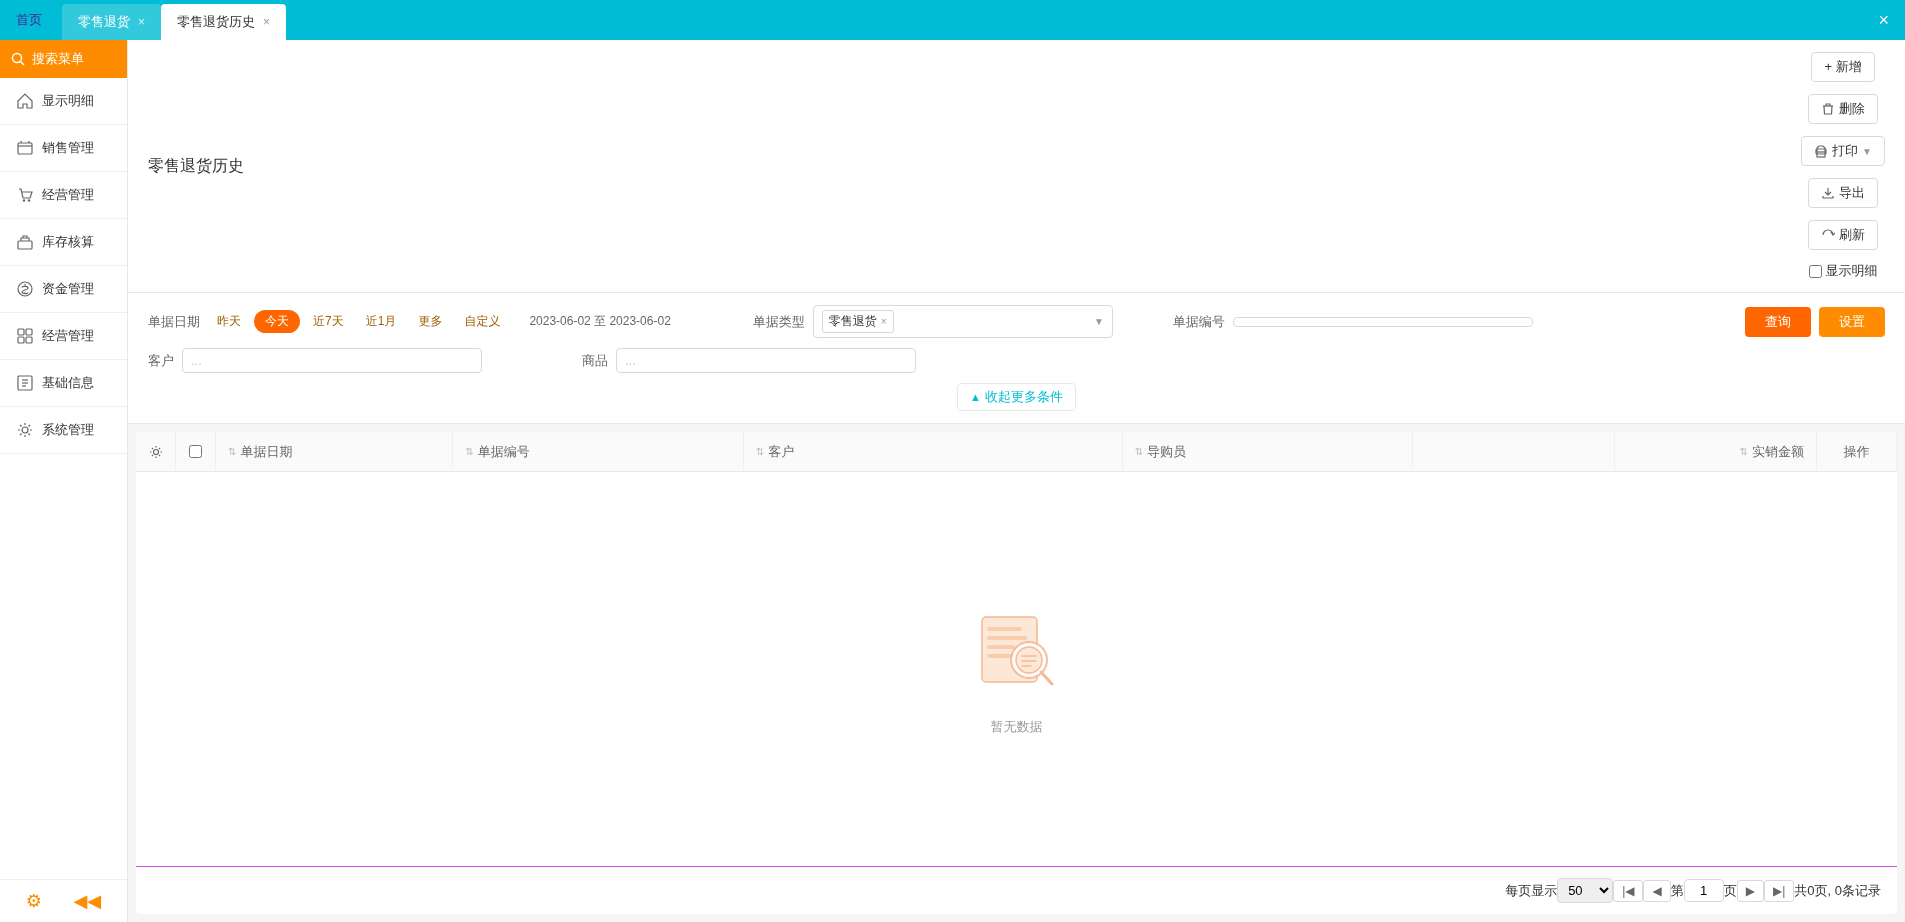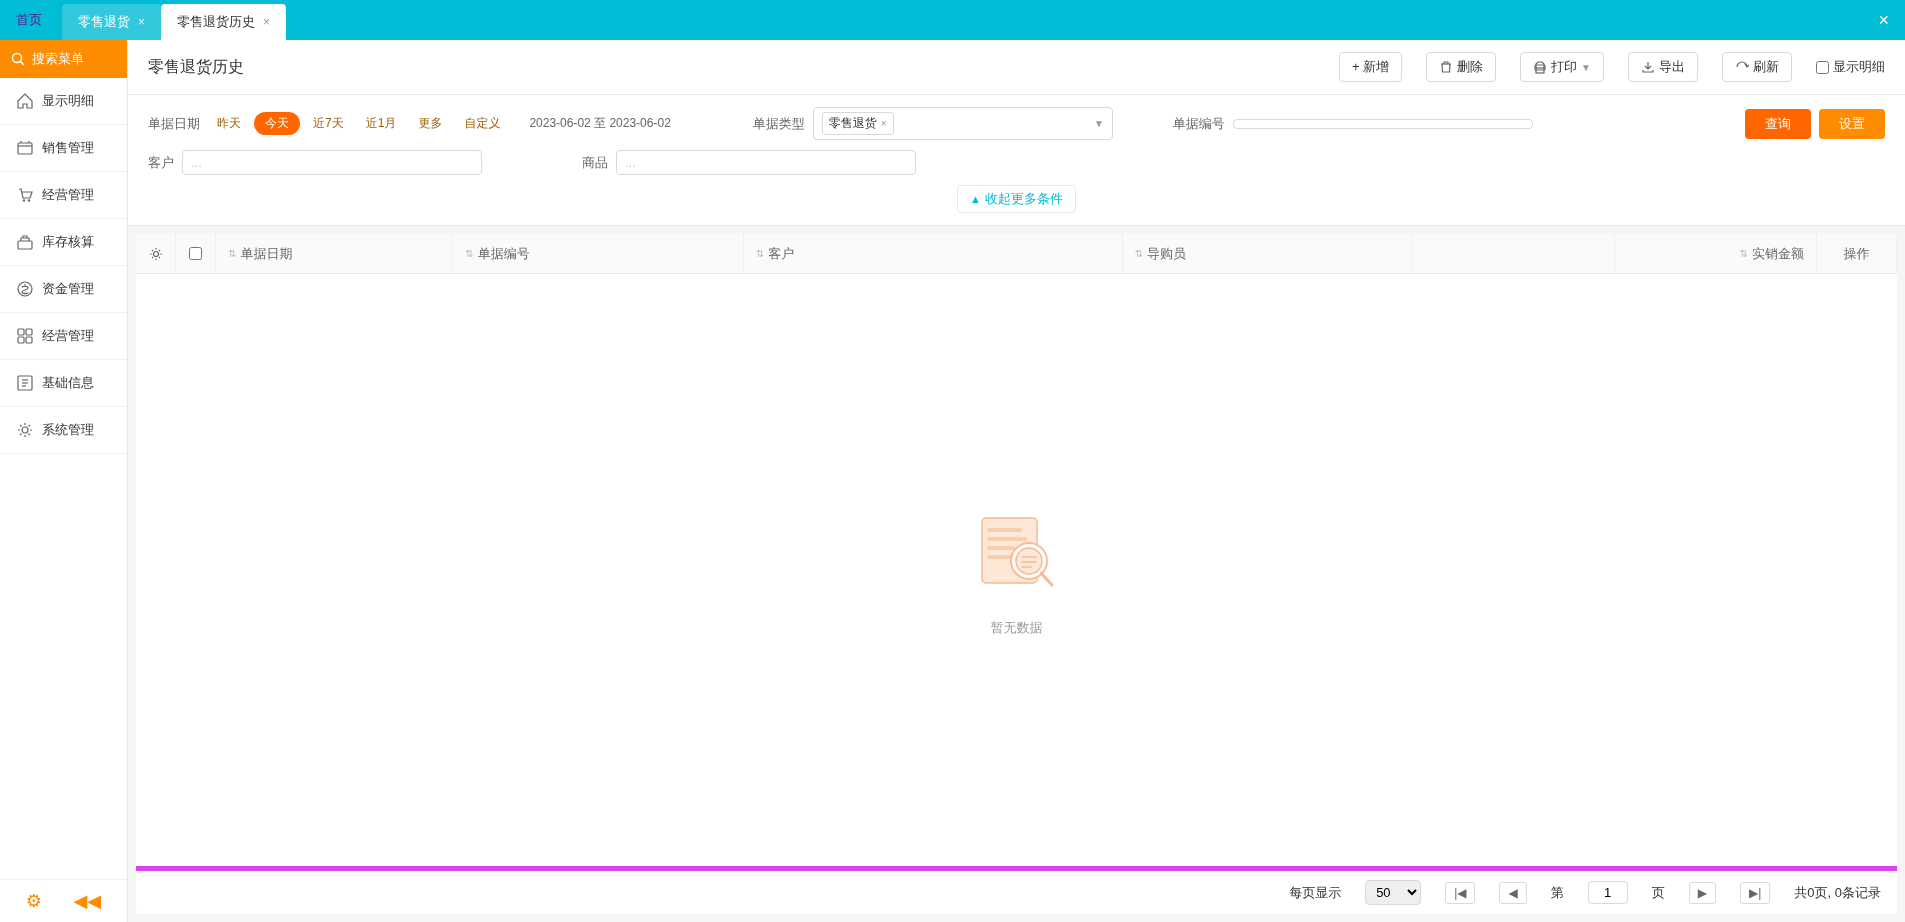--- a/index.html
+++ b/index.html
@@ -25,21 +25,21 @@
     .nav-item { padding: 14px 16px; display: flex; align-items: center; gap: 8px; cursor: pointer; color: #333; font-size: 13px; border-bottom: 1px solid #f0f0f0; }
     .sidebar-footer { margin-top: auto; padding: 10px; display: flex; justify-content: space-around; border-top: 1px solid #f0f0f0; }
     .sidebar-footer-icon { cursor: pointer; color: #ff8c00; font-size: 18px; }
 
     
     .content { flex: 1; display: flex; flex-direction: column; background: #f5f5f5; overflow: hidden; }
 
     
     .page-header { background: #fff; padding: 12px 20px; display: flex; align-items: center; justify-content: space-between; border-bottom: 1px solid #e8e8e8; flex-shrink: 0; }
     .page-title { font-size: 16px; font-weight: 500; color: #333; }
-    .toolbar { display: flex; align-items: center; gap: 24px; }
+    .toolbar { display: flex; align-items: center; gap: 12px; flex-direction: column; }
     .toolbar-btn { display: flex; align-items: center; gap: 4px; padding: 5px 12px; border: 1px solid #d9d9d9; background: #fff; border-radius: 4px; cursor: pointer; color: #333; font-size: 13px; }
     .btn-query { background: #ff6600; color: #fff; border: none; padding: 6px 20px; border-radius: 4px; cursor: pointer; font-size: 13px; }
     .btn-settings { background: #ff8c00; color: #fff; border: none; padding: 6px 20px; border-radius: 4px; cursor: pointer; font-size: 13px; }
     .checkbox-label { display: flex; align-items: center; gap: 4px; font-size: 13px; color: #333; }
 
     
     .filter-area { background: #fff; padding: 12px 20px; border-bottom: 1px solid #e8e8e8; flex-shrink: 0; }
     .filter-row { display: flex; align-items: center; gap: 20px; margin-bottom: 10px; flex-wrap: wrap; }
     .filter-item { display: flex; align-items: center; gap: 8px; }
     .filter-label { color: #666; font-size: 13px; white-space: nowrap; }
@@ -64,21 +64,21 @@
     .th.customer-col { flex: 2; }
     .th.guide-col { flex: 1.5; }
     .th.amount-col { flex: 1; justify-content: flex-end; margin-left: auto; }
     .th.op-col { width: 80px; justify-content: center; }
 
     
     .empty-state { flex: 1; display: flex; flex-direction: column; align-items: center; justify-content: center; }
     .empty-text { color: #999; font-size: 13px; margin-top: 16px; }
 
     
-    .pagination { height: 48px; display: flex; align-items: center; justify-content: flex-end; padding: 0 16px; border-top: 5px solid #d946ef; gap: 24px; font-size: 13px; color: #333; flex-shrink: 0; }
+    .pagination { height: 48px; display: flex; align-items: center; justify-content: flex-end; padding: 0 16px; border-top: 1px solid #d946ef; gap: 0; font-size: 13px; color: #333; flex-shrink: 0; }
     .page-size-select { border: 1px solid #d9d9d9; border-radius: 4px; padding: 3px 6px; font-size: 13px; }
     .page-nav-btn { border: 1px solid #d9d9d9; background: #fff; border-radius: 3px; padding: 3px 8px; cursor: pointer; color: #666; font-size: 12px; }
     .page-nav-btn:disabled { color: #ccc; cursor: not-allowed; }
     .page-input { border: 1px solid #d9d9d9; border-radius: 4px; padding: 3px 6px; width: 40px; text-align: center; font-size: 13px; }
 
     
     svg { display: inline-block; vertical-align: middle; }
 
     .empty-illustration { display: flex; align-items: center; justify-content: center; }
   </style>

